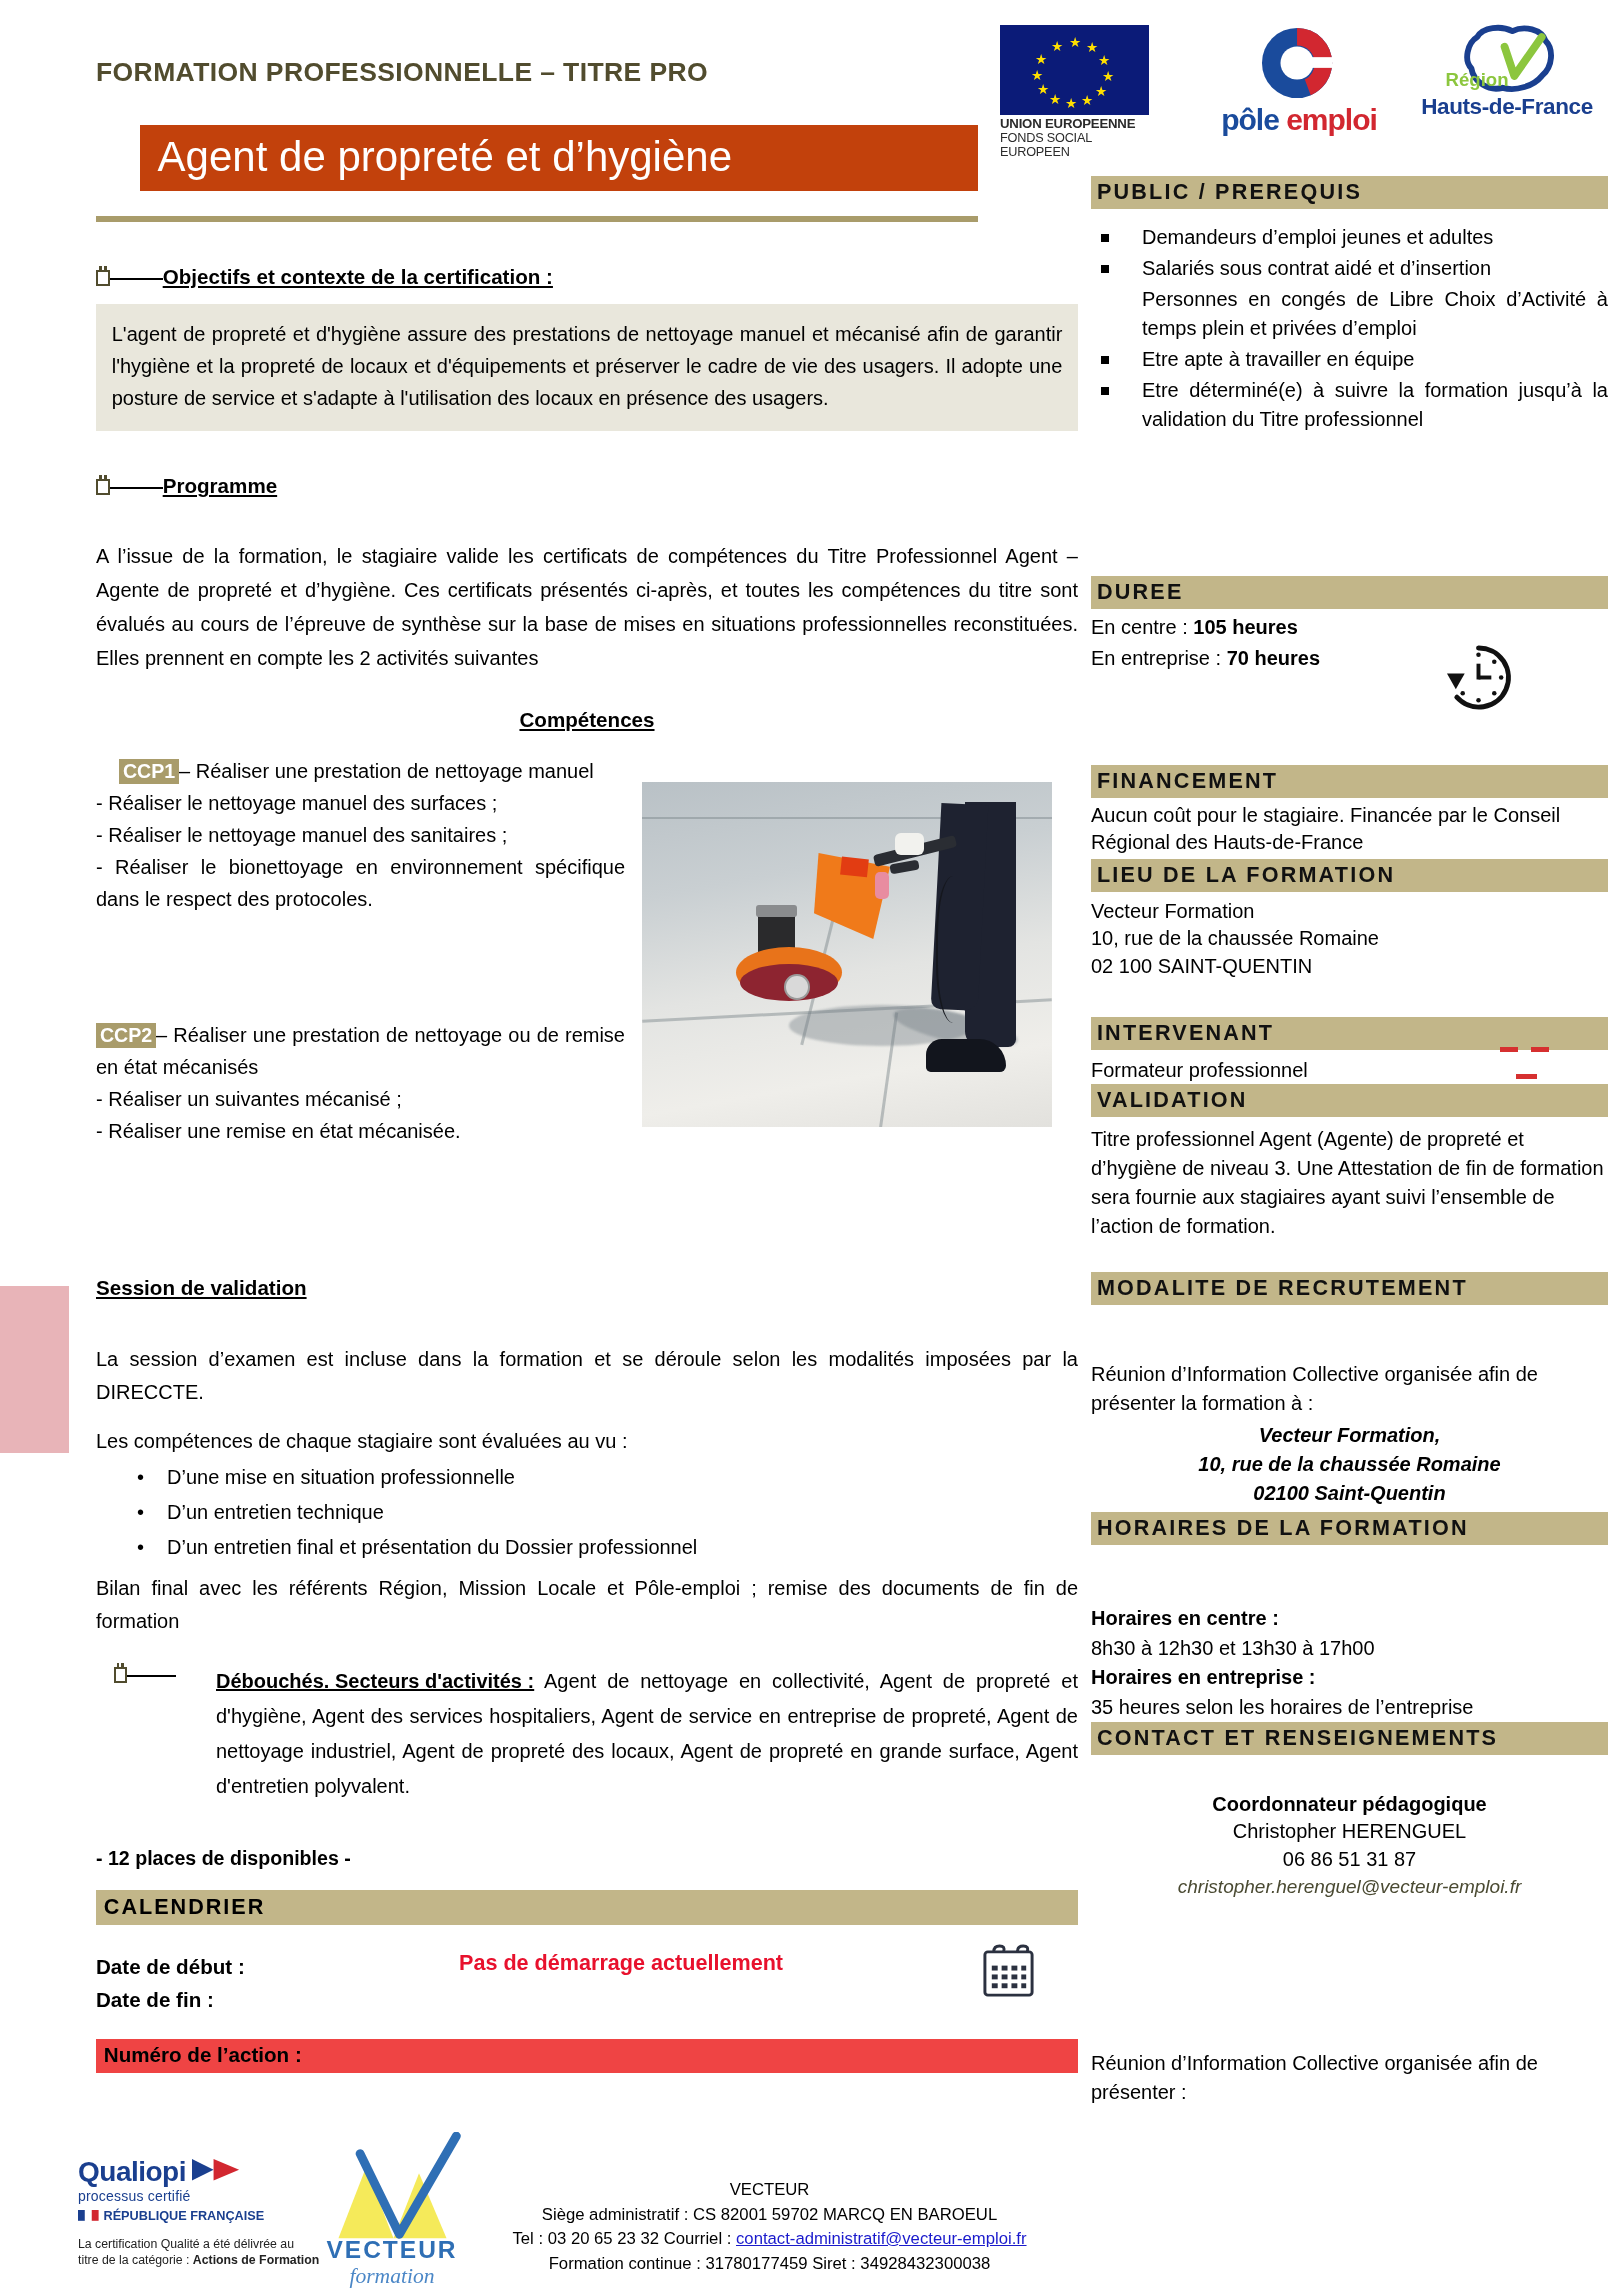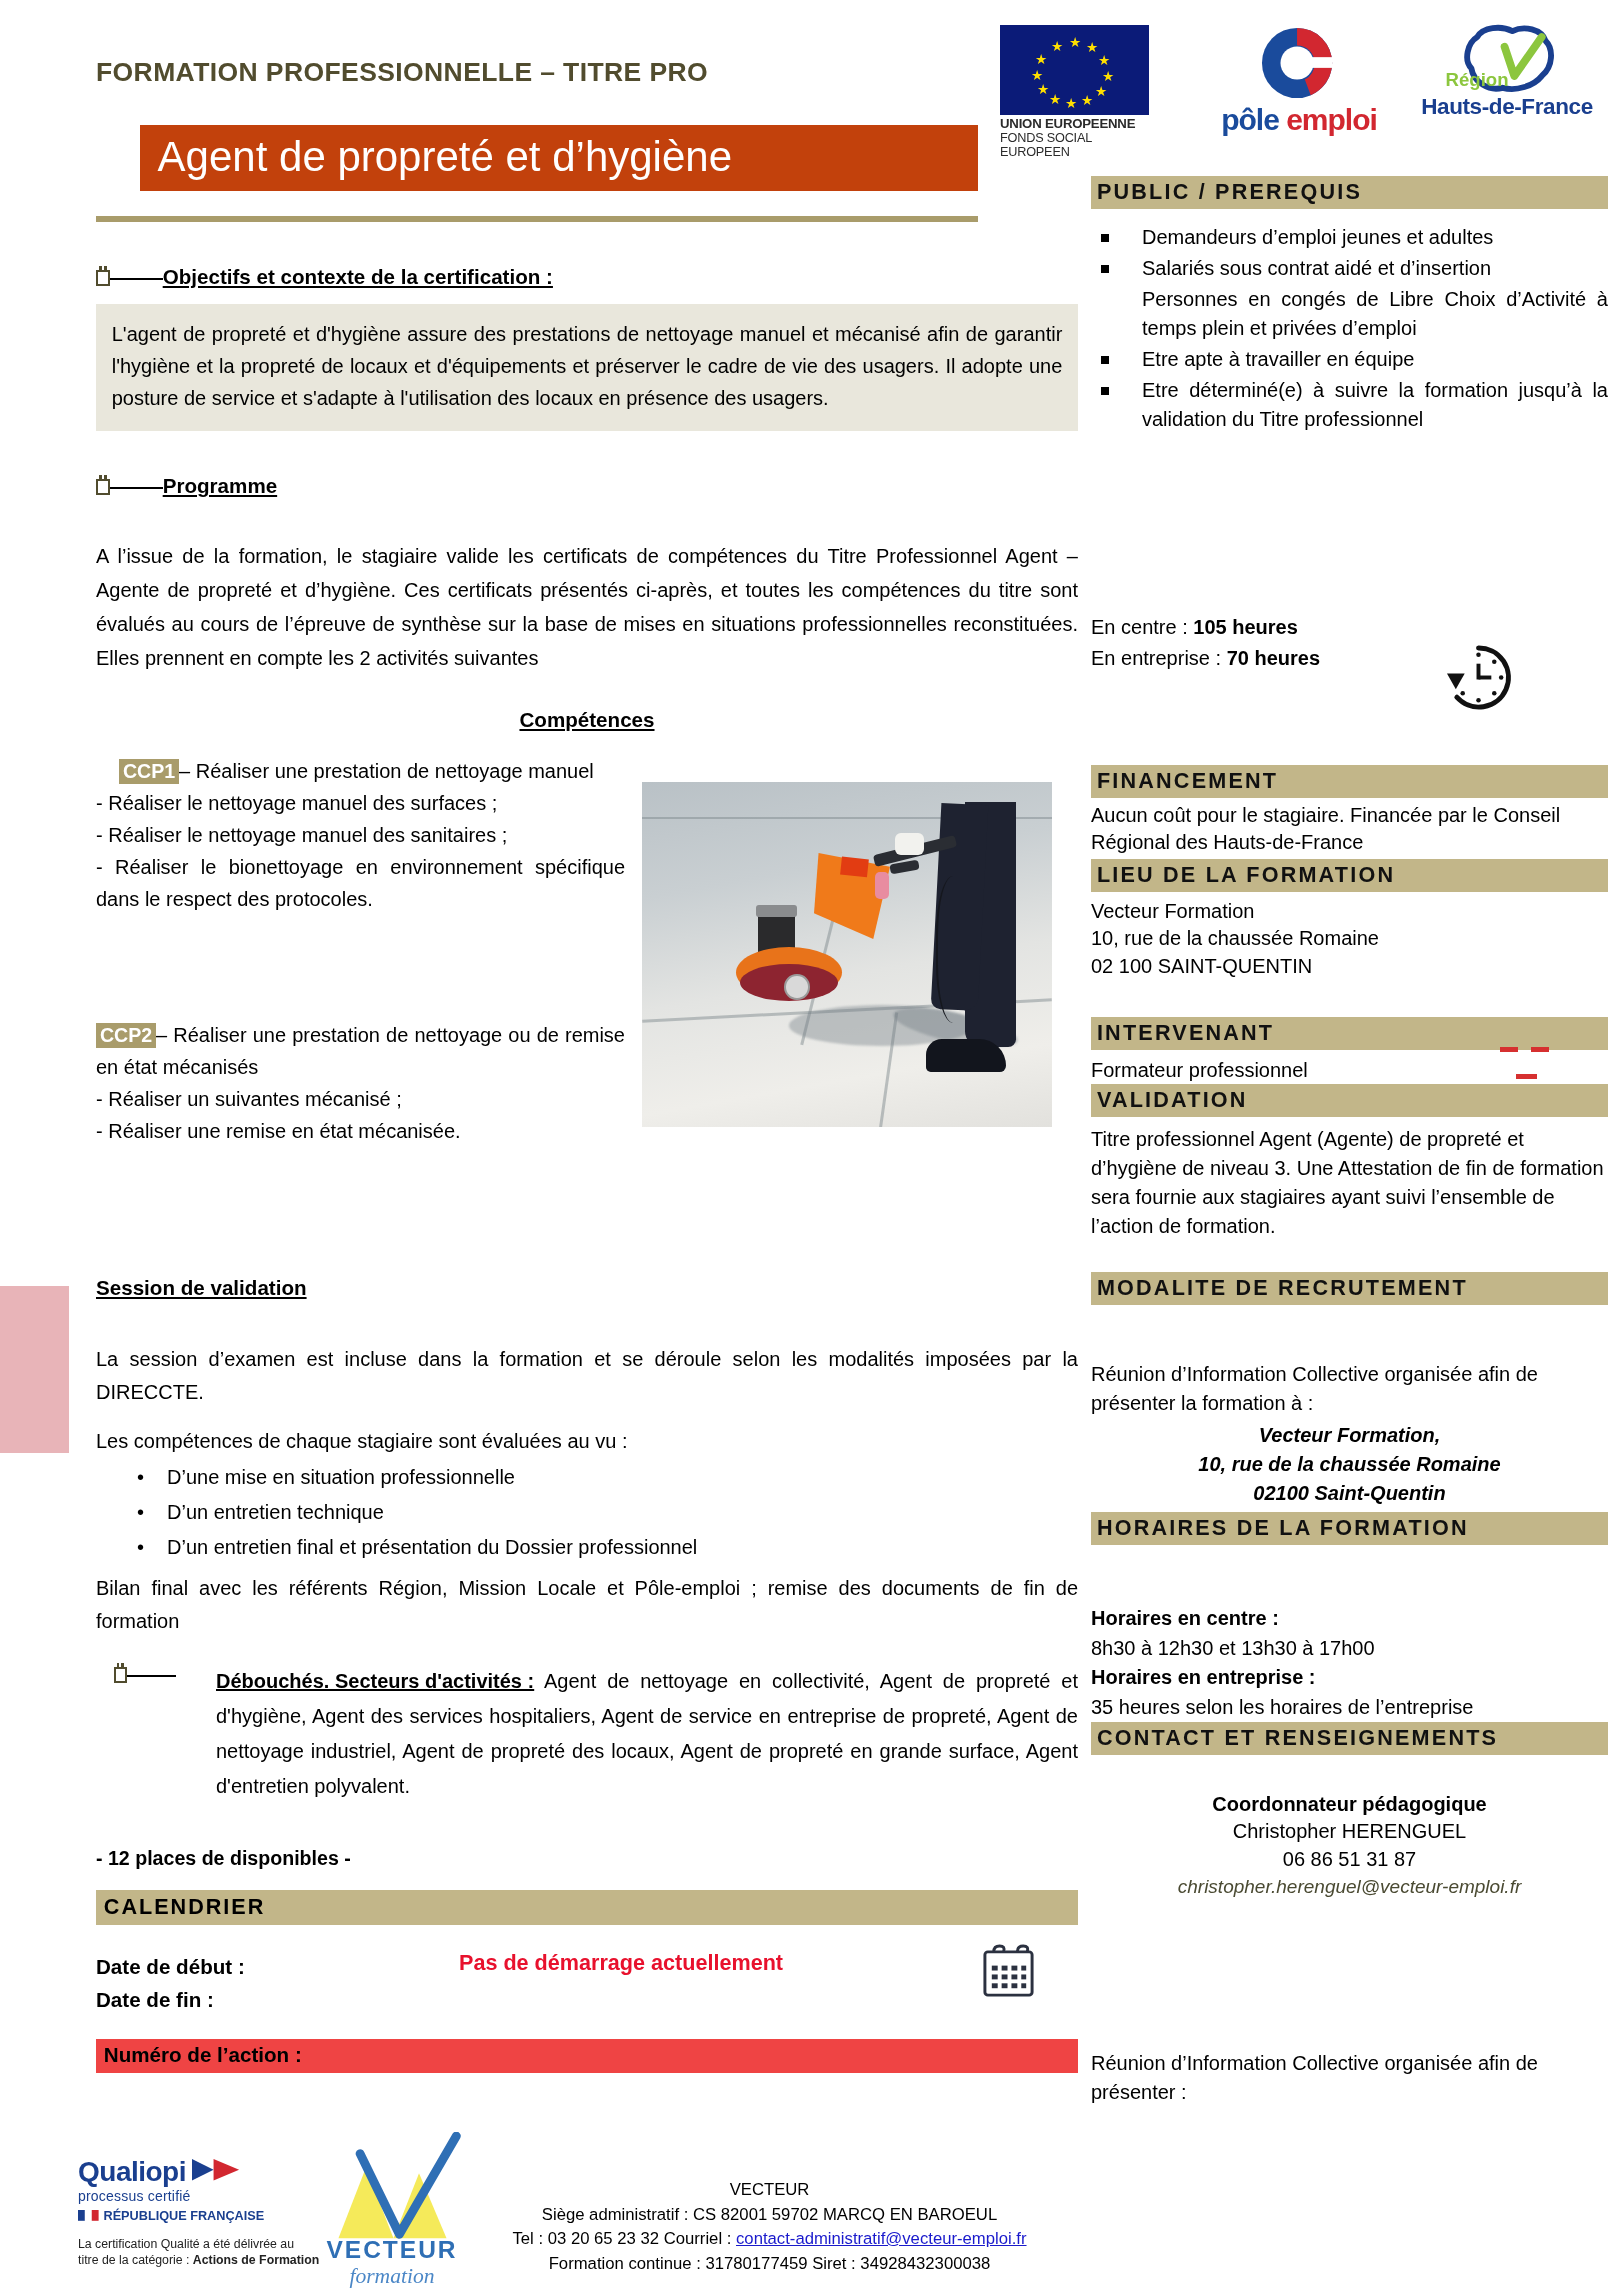--- a/index.html
+++ b/index.html
@@ -399,20 +399,21 @@
 
   <div class="col-right bar" style="top:176px;">PUBLIC / PREREQUIS</div>
   <ul class="col-right r-bullets" style="top:223px;">
     <li><span class="sq"></span><span>Demandeurs d’emploi jeunes et adultes</span></li>
     <li><span class="sq"></span><span>Salariés sous contrat aidé et d’insertion</span></li>
     <li class="nosq"><span>Personnes en congés de Libre Choix d’Activité à temps plein et privées d’emploi</span></li>
     <li><span class="sq"></span><span>Etre apte à travailler en équipe</span></li>
     <li><span class="sq"></span><span>Etre déterminé(e) à suivre la formation jusqu’à la validation du Titre professionnel</span></li>
   </ul>
 
+  <div class="col-right bar" style="top:576px;">DUREE</div>
   <div class="col-right r-txt" style="top:614px;">
     <span>En centre : </span><b>105 heures</b>
   </div>
   <div class="col-right r-txt" style="top:645px;">
     <span>En entreprise : </span><b>70 heures</b>
   </div>
 
   <div class="clock">
     <svg width="71" height="71" viewBox="0 0 72 72">
       <path d="M36 6 A30 30 0 1 1 14 56" fill="none" stroke="#111" stroke-width="5" stroke-linecap="round"></path>

